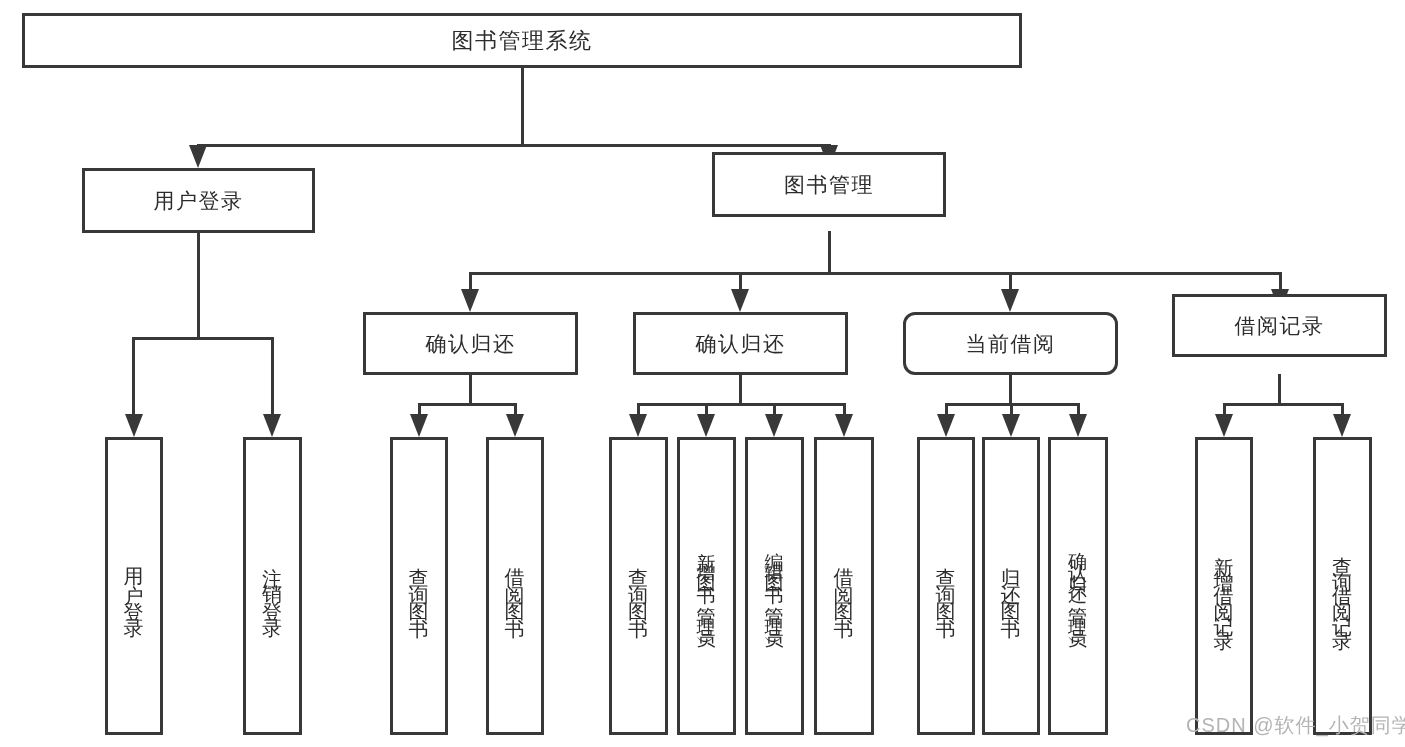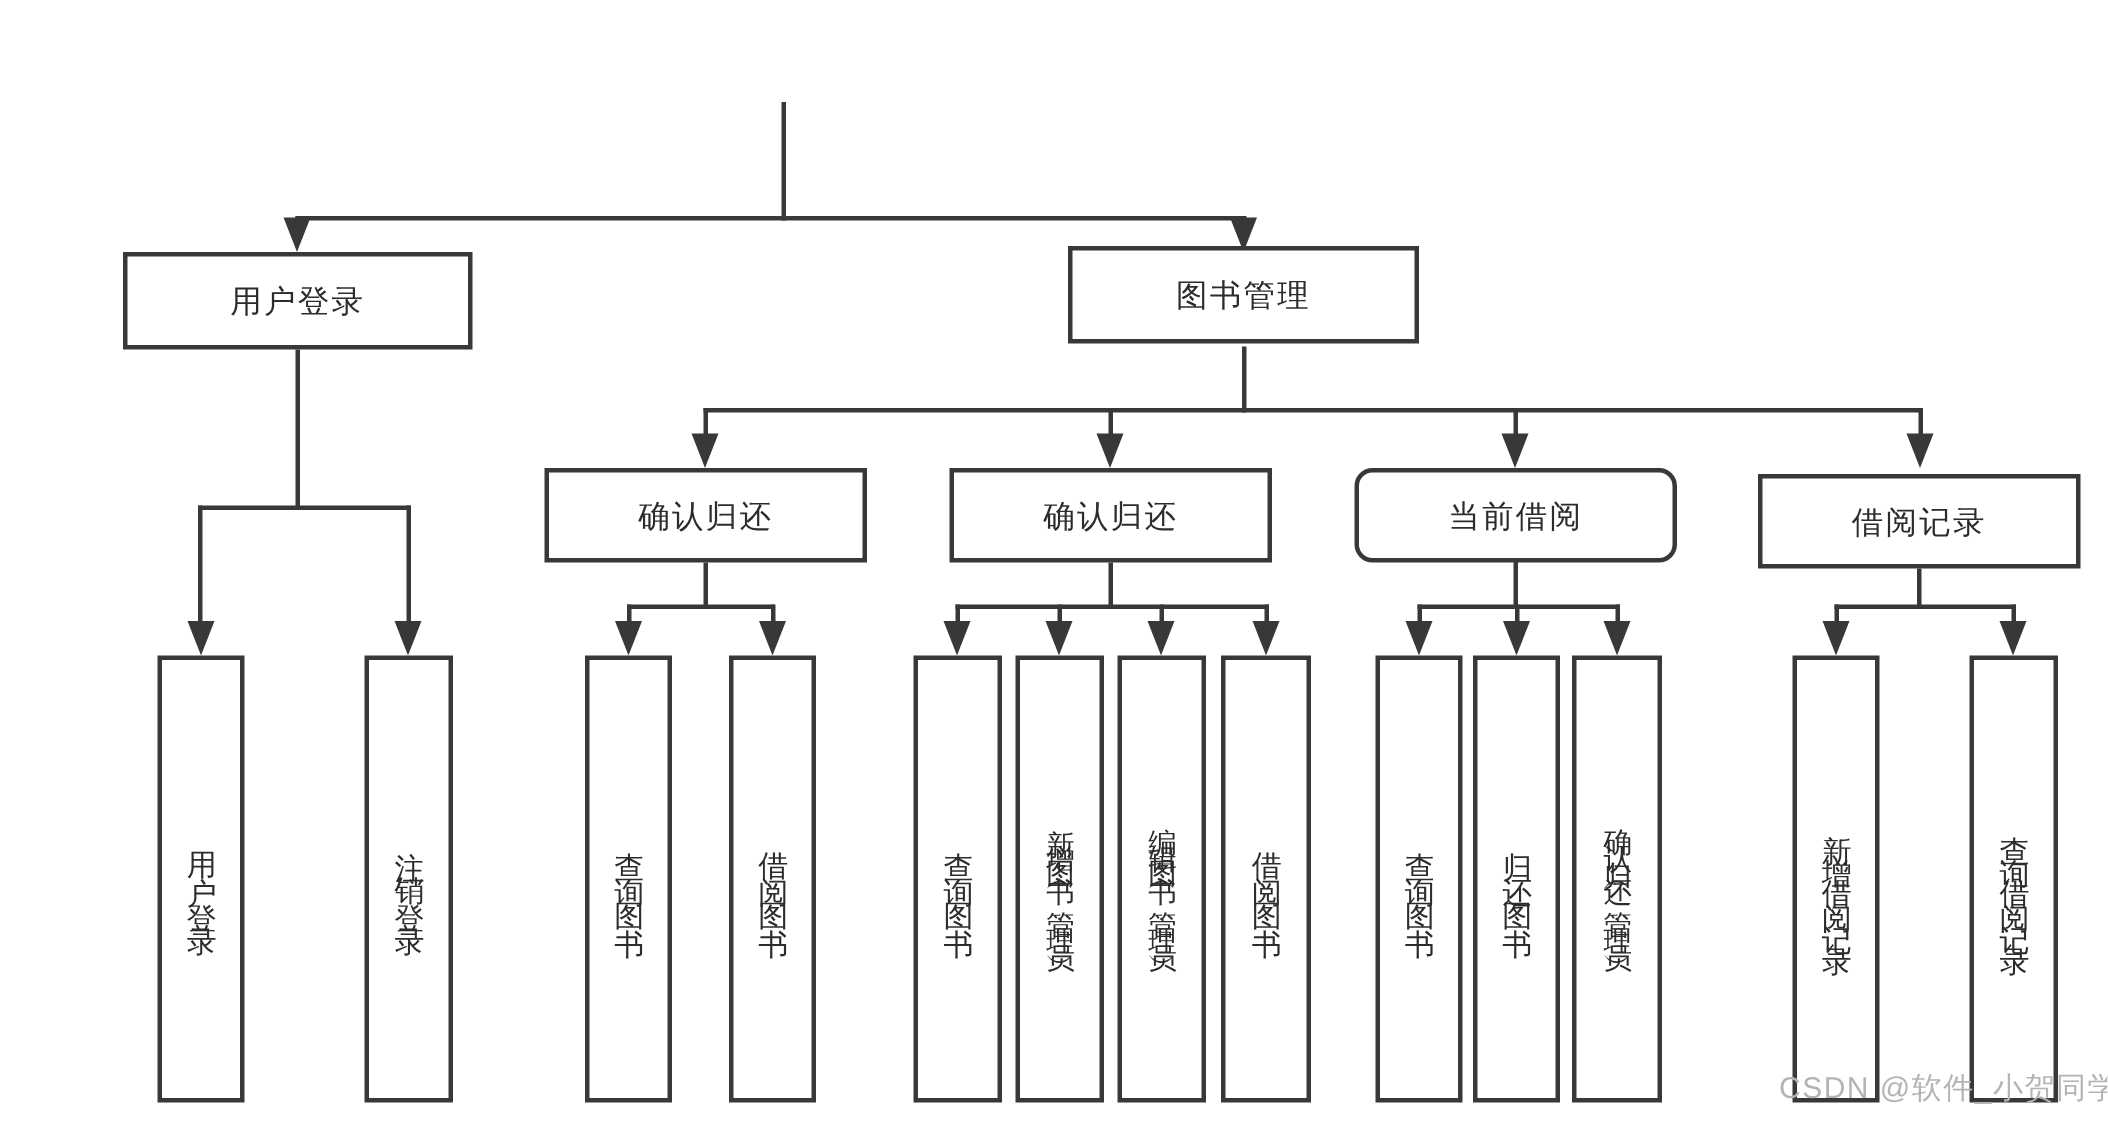--- a/index.html
+++ b/index.html
@@ -113,38 +113,41 @@
   <div class="vl" style="left:1077px;top:403px;height:13px;"></div>
   <div class="arr" style="left:1069px;top:414px;"></div>
 
   <div class="vl" style="left:1278px;top:374px;height:32px;"></div>
   <div class="hl" style="left:1223px;top:403px;width:121px;"></div>
   <div class="vl" style="left:1223px;top:403px;height:13px;"></div>
   <div class="arr" style="left:1215px;top:414px;"></div>
   <div class="vl" style="left:1341px;top:403px;height:13px;"></div>
   <div class="arr" style="left:1333px;top:414px;"></div>
 
+  <div class="hbox" style="left:22px;top:13px;width:1000px;height:55px;font-size:22px;">
+    <span>图书管理系统</span>
+  </div>
 
   <div class="hbox" style="left:82px;top:168px;width:233px;height:65px;">
     <span>用户登录</span>
   </div>
-  <div class="hbox" style="left:712px;top:164px;width:234px;height:65px;">
+  <div class="hbox" style="left:712px;top:152px;width:234px;height:65px;">
     <span>图书管理</span>
   </div>
 
   <div class="hbox" style="left:363px;top:312px;width:215px;height:63px;">
     <span>确认归还</span>
   </div>
   <div class="hbox" style="left:633px;top:312px;width:215px;height:63px;">
     <span>确认归还</span>
   </div>
   <div class="hbox" style="left:903px;top:312px;width:215px;height:63px;border-radius:12px;">
     <span>当前借阅</span>
   </div>
-  <div class="hbox" style="left:1172px;top:316px;width:215px;height:63px;">
+  <div class="hbox" style="left:1172px;top:294px;width:215px;height:63px;">
     <span>借阅记录</span>
   </div>
 
   <div class="vbox sp4" style="left:105px;width:58px;">
     <span>用户登录</span>
   </div>
   <div class="vbox sp4" style="left:243px;width:59px;">
     <span>注销登录</span>
   </div>
 

